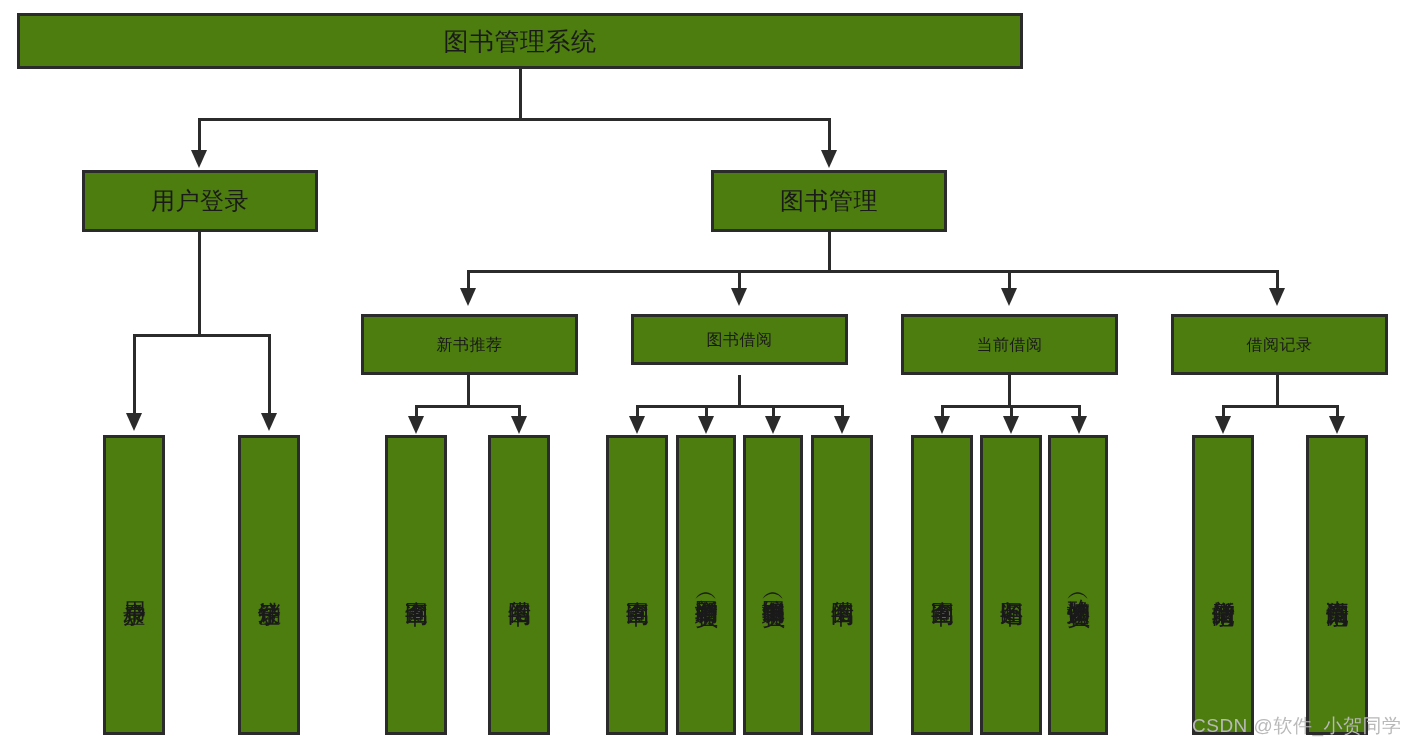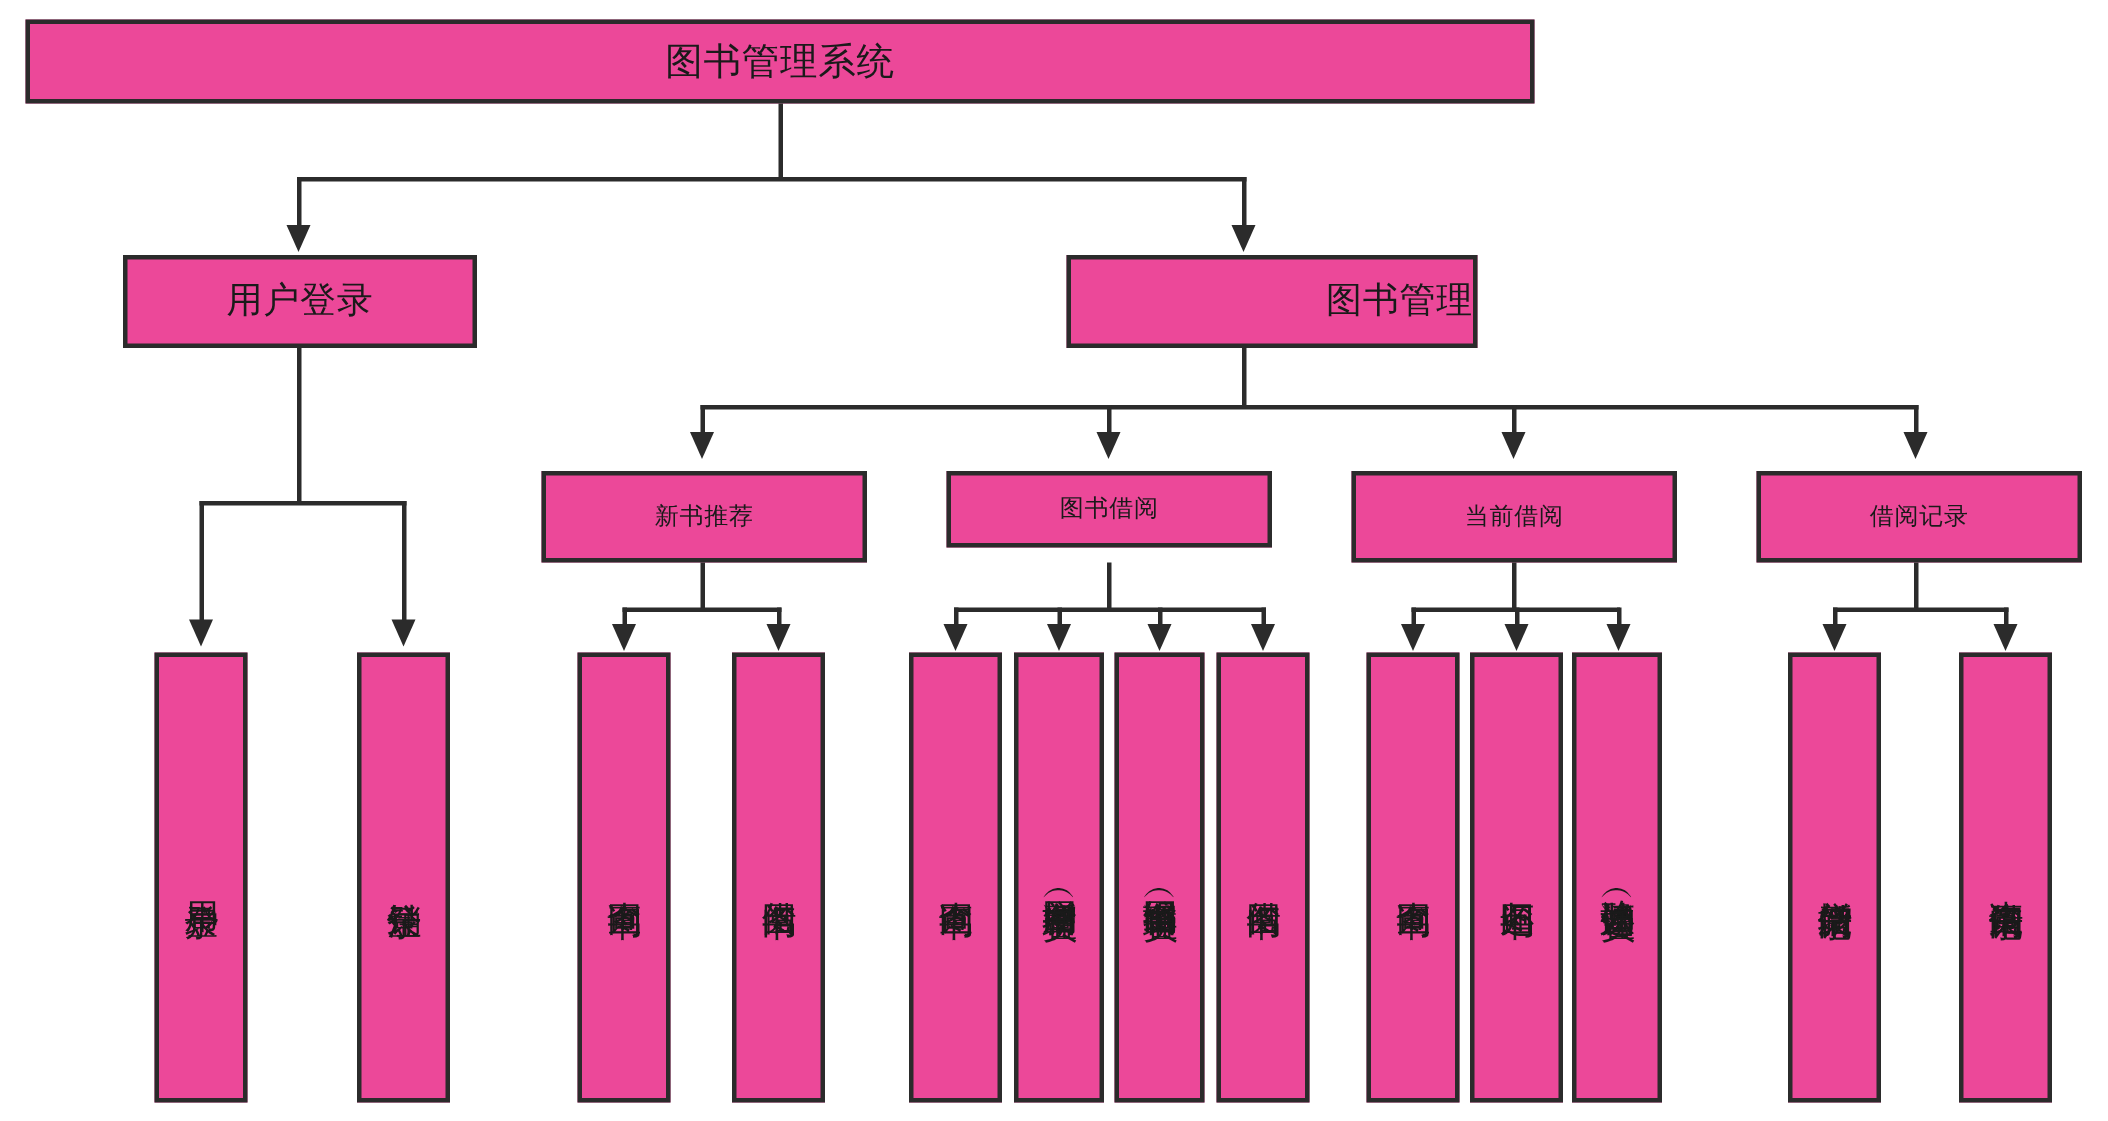--- a/index.html
+++ b/index.html
@@ -16,21 +16,21 @@
     width: 1405px;
     height: 747px;
     background: #ffffff;
     overflow: hidden;
   }
   
   .node {
     position: absolute;
     box-sizing: border-box;
     border: 3px solid #2b2b2b;
-    background: #ec4899;
+    background: #4d7c0f;
     color: #1a1a1a;
     display: flex;
     align-items: center;
     justify-content: center;
     text-align: center;
   }
   .node-label {
     font-size: 24px;
     line-height: 1.12;
     letter-spacing: 0.5px;
@@ -97,21 +97,21 @@
   <div class="conn h" style="left:198px; top:118px; width:633px;"></div>
 
   <div class="conn v" style="left:198px; top:118px; height:35px;"></div>
   <div class="arrow" style="left:191px; top:150px;"></div>
   <div class="conn v" style="left:828px; top:118px; height:35px;"></div>
   <div class="arrow" style="left:821px; top:150px;"></div>
 
   <div class="node level2" style="left:82px; top:170px; width:236px; height:62px;">
     <span class="node-label">用户登录</span>
   </div>
-  <div class="node level2" style="left:711px; top:170px; width:274px; height:62px;justify-content:flex-end;">
+  <div class="node level2" style="left:711px; top:170px; width:236px; height:62px;">
     <span class="node-label">图书管理</span>
   </div>
 
   <div class="conn v" style="left:198px; top:232px; height:103px;"></div>
   <div class="conn h" style="left:133px; top:334px; width:138px;"></div>
   <div class="conn v" style="left:133px; top:334px; height:82px;"></div>
   <div class="arrow" style="left:126px; top:413px;"></div>
   <div class="conn v" style="left:268px; top:334px; height:82px;"></div>
   <div class="arrow" style="left:261px; top:413px;"></div>
 
@@ -210,14 +210,15 @@
     <span class="node-label">确认归还（管理员）</span>
   </div>
 
   <div class="node leaf" style="left:1192px; top:435px; width:62px; height:300px;">
     <span class="node-label">新增借阅记录</span>
   </div>
   <div class="node leaf" style="left:1306px; top:435px; width:62px; height:300px;">
     <span class="node-label">查询借阅记录</span>
   </div>
 
+  <div id="watermark" style="left:1192px; top:713px;">CSDN @软件_小贺同学</div>
 
 </div>
 
 </body></html>

